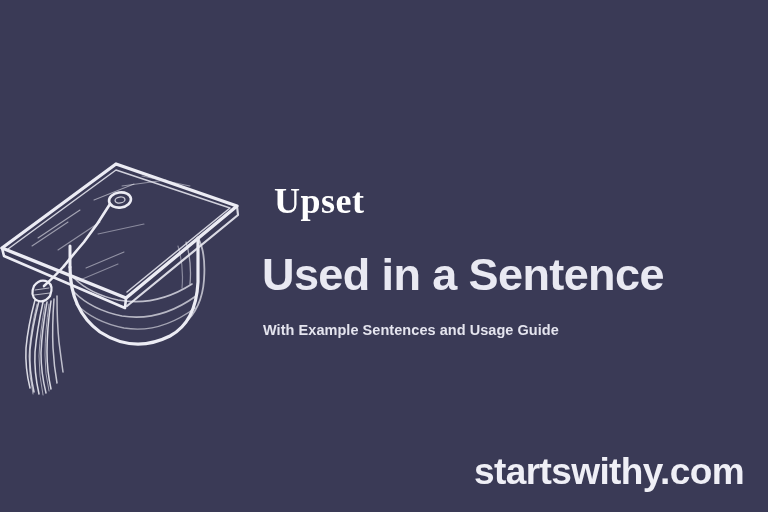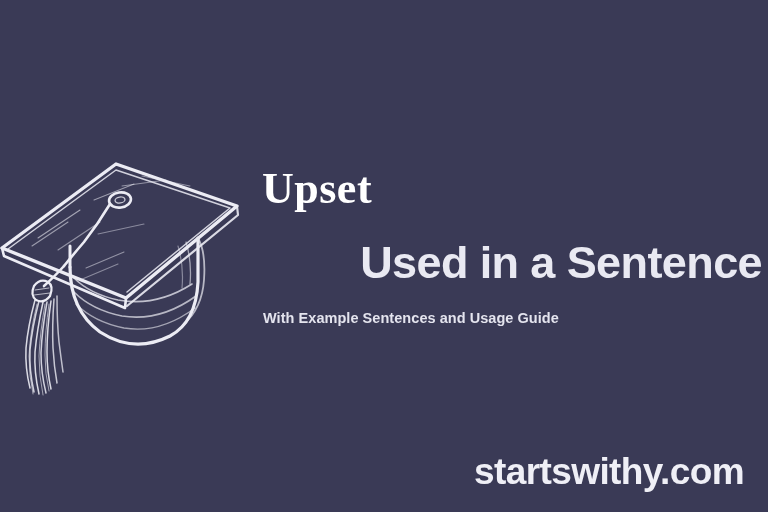--- a/index.html
+++ b/index.html
@@ -36,38 +36,37 @@
   #text-block {
     position: absolute;
     left: 262px;
     top: 158px;
     width: 500px;
   }
 
   #word-title {
     font-family: "Liberation Serif", "DejaVu Serif", serif;
     font-weight: 700;
-    font-size: 44px;
+    font-size: 36px;
     line-height: 62px;
     letter-spacing: 0.5px;
     color: #ffffff;
-    margin: 0;
+    margin: 12px;
     white-space: nowrap;
   }
 
   #headline {
     font-family: "Liberation Sans", sans-serif;
     font-weight: 700;
     font-size: 45px;
     line-height: 54px;
     letter-spacing: -0.6px;
     color: #e9e9f2;
     margin: 16px 0 0 0;
     white-space: nowrap;
-    text-align: right;
   }
 
   #tagline {
     font-family: "Liberation Sans", sans-serif;
     font-weight: 700;
     font-size: 14.5px;
     line-height: 20px;
     letter-spacing: 0.05px;
     color: #e4e4ee;
     margin: 18px 0 16px 1px;

